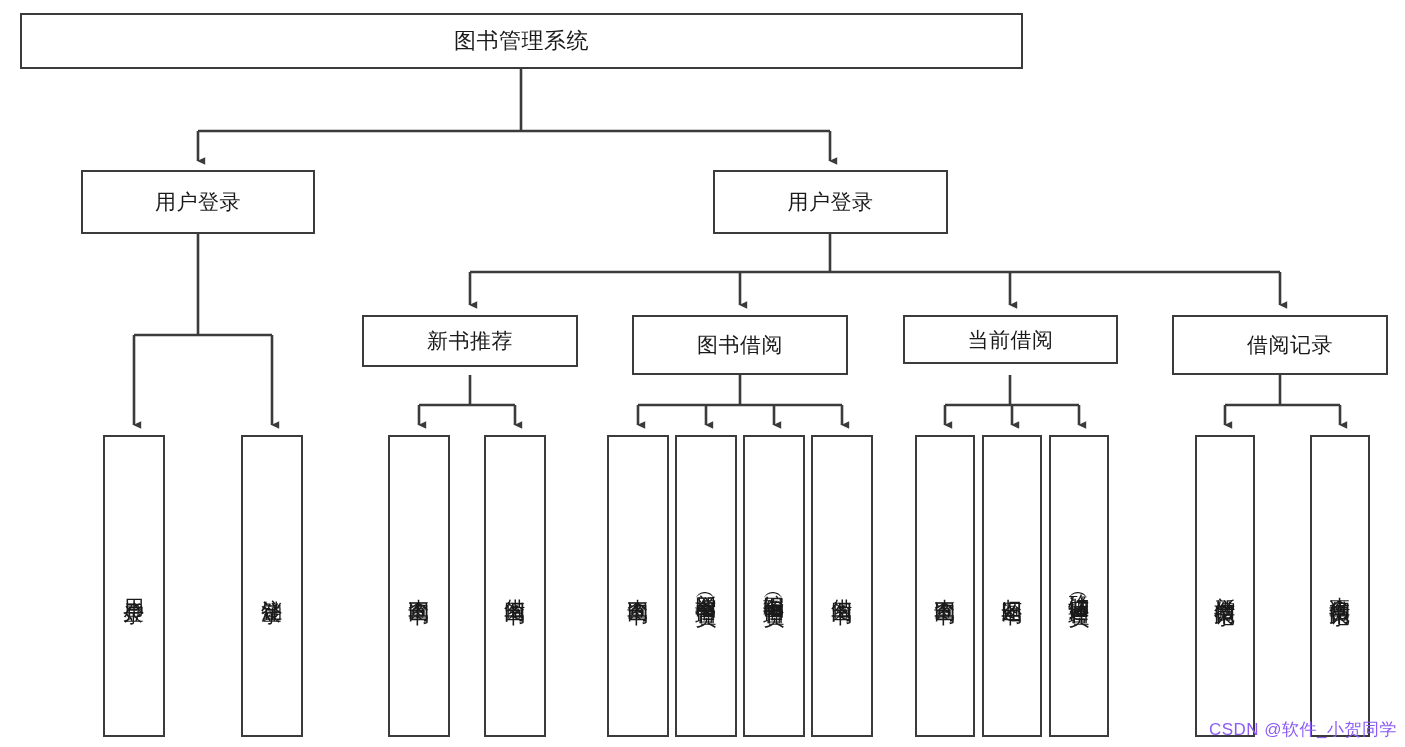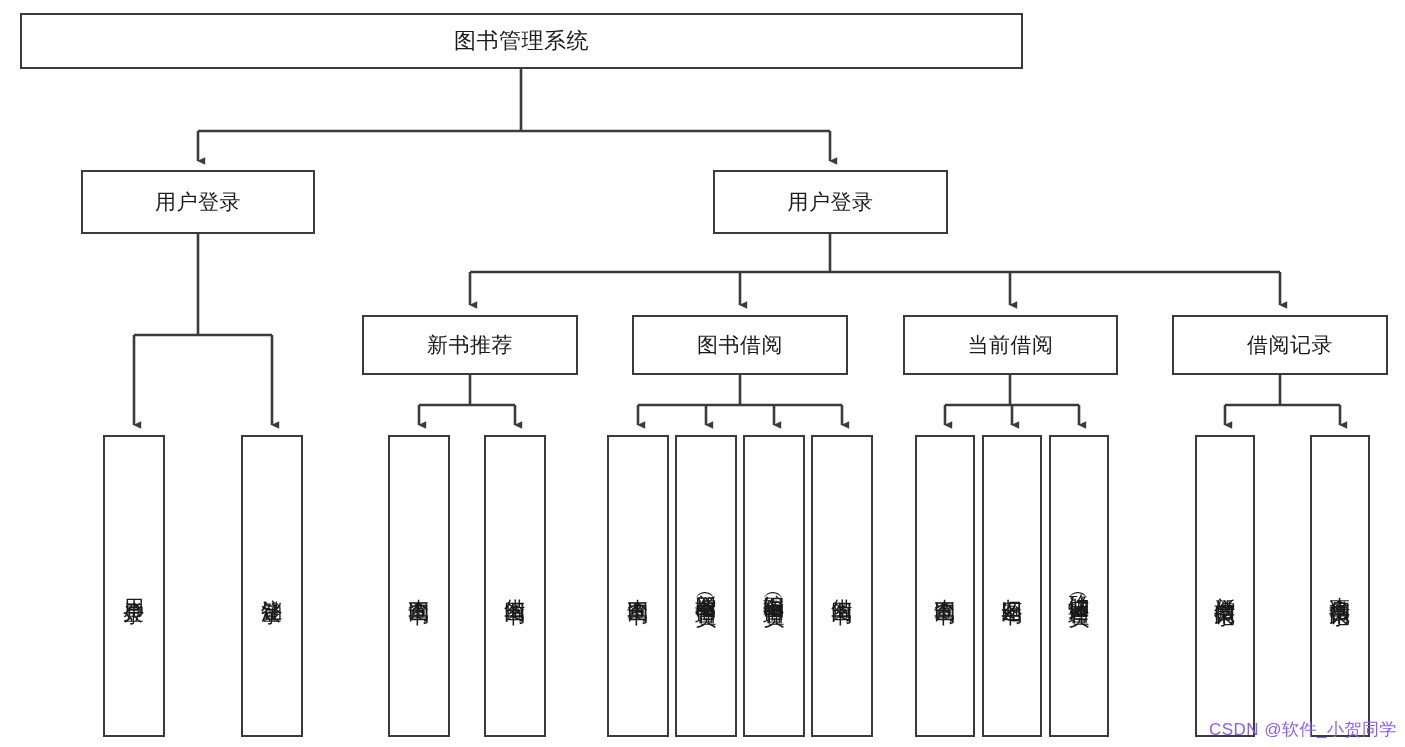--- a/index.html
+++ b/index.html
@@ -134,27 +134,27 @@
     <span class="node-label">图书管理系统</span>
   </div>
 
   <div class="node horizontal" style="left: 81px; top: 170px; width: 234px; height: 64px; border-color: rgb(59, 59, 59); background: rgb(255, 255, 255); color: rgb(26, 26, 26);">
     <span class="node-label">用户登录</span>
   </div>
   <div class="node horizontal" style="left: 713px; top: 170px; width: 235px; height: 64px; border-color: rgb(59, 59, 59); background: rgb(255, 255, 255); color: rgb(26, 26, 26);">
     <span class="node-label">用户登录</span>
   </div>
 
-  <div class="node horizontal" style="left: 362px; top: 315px; width: 216px; height: 60px; border-color: rgb(59, 59, 59); background: rgb(255, 255, 255); color: rgb(26, 26, 26);">
+  <div class="node horizontal" style="left: 362px; top: 315px; width: 216px; height: 52px; border-color: rgb(59, 59, 59); background: rgb(255, 255, 255); color: rgb(26, 26, 26);">
     <span class="node-label">新书推荐</span>
   </div>
   <div class="node horizontal" style="left: 632px; top: 315px; width: 216px; height: 60px; border-color: rgb(59, 59, 59); background: rgb(255, 255, 255); color: rgb(26, 26, 26);">
     <span class="node-label">图书借阅</span>
   </div>
-  <div class="node horizontal" style="left: 903px; top: 315px; width: 215px; height: 60px; border-color: rgb(59, 59, 59); background: rgb(255, 255, 255); color: rgb(26, 26, 26);">
+  <div class="node horizontal" style="left: 903px; top: 315px; width: 215px; height: 49px; border-color: rgb(59, 59, 59); background: rgb(255, 255, 255); color: rgb(26, 26, 26);">
     <span class="node-label">当前借阅</span>
   </div>
   <div class="node horizontal" style="left: 1172px; top: 315px; width: 216px; height: 60px; border-color: rgb(59, 59, 59); background: rgb(255, 255, 255); color: rgb(26, 26, 26); padding-left: 20px;">
     <span class="node-label">借阅记录</span>
   </div>
 
   <div class="node vertical" style="left: 103px; top: 435px; width: 62px; height: 302px; border-color: rgb(59, 59, 59); background: rgb(255, 255, 255); color: rgb(26, 26, 26);">
     <span class="node-label">用户登录</span>
   </div>
   <div class="node vertical" style="left: 241px; top: 435px; width: 62px; height: 302px; border-color: rgb(59, 59, 59); background: rgb(255, 255, 255); color: rgb(26, 26, 26);">

